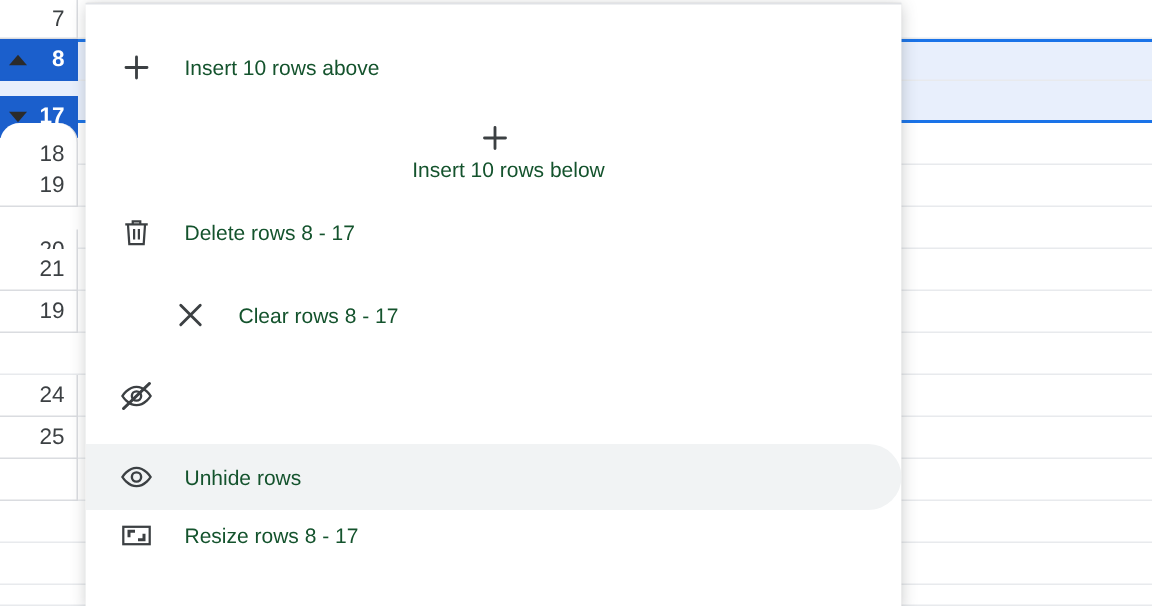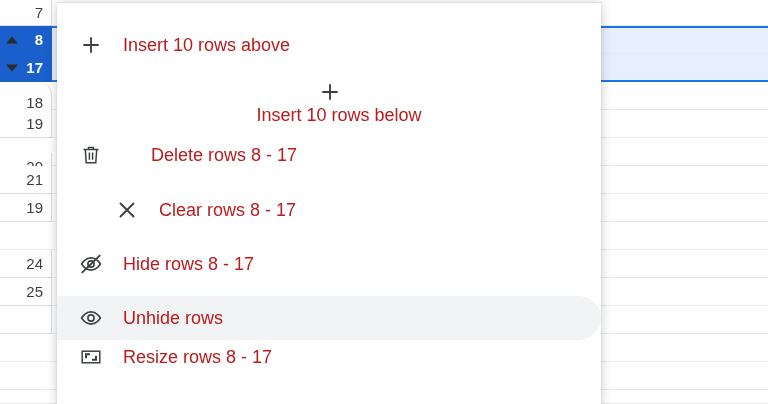--- a/index.html
+++ b/index.html
@@ -134,22 +134,22 @@
     display: flex;
     align-items: center;
     justify-content: center;
     margin-right: 18px;
     color: #3c4043;
   }
   .mi .ic svg {
     display: block;
   }
   .mi .lbl {
-    font-size: 18px;
-    color: #b91c1c;
+    font-size: 14px;
+    color: #14532d;
     line-height: 1;
     white-space: nowrap;
   }
 
   
   #annotation {
     position: absolute;
     left: 55px;
     top: 287px;
     width: 546px;
@@ -186,21 +186,21 @@
   </div>
 
 <div id="rowheader">
     <div class="rh" style="top: 0px; height: 26px;">
       <span>7</span>
     </div>
     <div class="rh selected" style="top: 26px; height: 28px;">
       <span class="tri up"></span>
       <span>8</span>
     </div>
-    <div class="rh selected" style="top: 54px; height: 28px; text-align: center;">
+    <div class="rh selected" style="top: 64px; height: 28px; text-align: center;">
       <span class="tri down"></span>
       <span>17</span>
     </div>
     <div class="rh" style="top: 82px; height: 41px; border-radius: 13px;">
       <span>18</span>
     </div>
     <div class="rh" style="top: 110px; height: 28px;">
       <span>19</span>
     </div>
     <div class="rh" style="top: 153px; height: 28px;">
@@ -233,21 +233,21 @@
       <span class="lbl">Insert 10 rows above</span>
     </div>
     <div class="mi" style="top: 75px; flex-direction: column;">
       <span class="ic">
         <svg xmlns="http://www.w3.org/2000/svg" viewBox="0 0 24 24" width="24" height="24" fill="none" stroke="#3c4043" stroke-width="1.9" stroke-linecap="round">
           <path d="M12 5v14M5 12h14"></path>
         </svg>
       </span>
       <span class="lbl">Insert 10 rows below</span>
     </div>
-    <div class="mi" style="top: 130px; gap: 28px;">
+    <div class="mi" style="top: 130px;">
       <span class="ic">
         <svg xmlns="http://www.w3.org/2000/svg" viewBox="0 0 24 24" width="24" height="24" fill="none" stroke="#3c4043" stroke-width="1.5">
           <path d="M4.5 6.5h15"></path>
           <path d="M9.5 6.5V4.6h5v1.9"></path>
           <path d="M6.3 6.5l.9 13.2h9.6l.9-13.2"></path>
           <path d="M10.4 9.6v7.1M13.6 9.6v7.1"></path>
         </svg>
       </span>
       <span class="lbl">Delete rows 8 - 17</span>
     </div>
@@ -260,21 +260,20 @@
       <span class="lbl">Clear rows 8 - 17</span>
     </div>
     <div class="mi" style="top: 239px;">
       <span class="ic">
         <svg xmlns="http://www.w3.org/2000/svg" viewBox="0 0 24 24" width="24" height="24" fill="none" stroke="#3c4043" stroke-width="1.6" stroke-linecap="round">
           <path d="M2.6 12S6.3 5.9 12 5.9 21.4 12 21.4 12 17.7 18.1 12 18.1 2.6 12 2.6 12z"></path>
           <circle cx="12" cy="12" r="3.1"></circle>
           <path d="M3.3 20.4L20.7 3.6" stroke-width="1.9"></path>
         </svg>
       </span>
-      <span class="lbl">Hide rows 8 - 17</span>
     </div>
     <div class="mi hovered" style="top: 293px; text-align: right;">
       <span class="ic">
         <svg xmlns="http://www.w3.org/2000/svg" viewBox="0 0 24 24" width="24" height="24" fill="none" stroke="#3c4043" stroke-width="1.6" stroke-linecap="round">
           <path d="M2.6 12S6.3 5.9 12 5.9 21.4 12 21.4 12 17.7 18.1 12 18.1 2.6 12 2.6 12z"></path>
           <circle cx="12" cy="12" r="3.1"></circle>
         </svg>
       </span>
       <span class="lbl">Unhide rows</span>
     </div>

